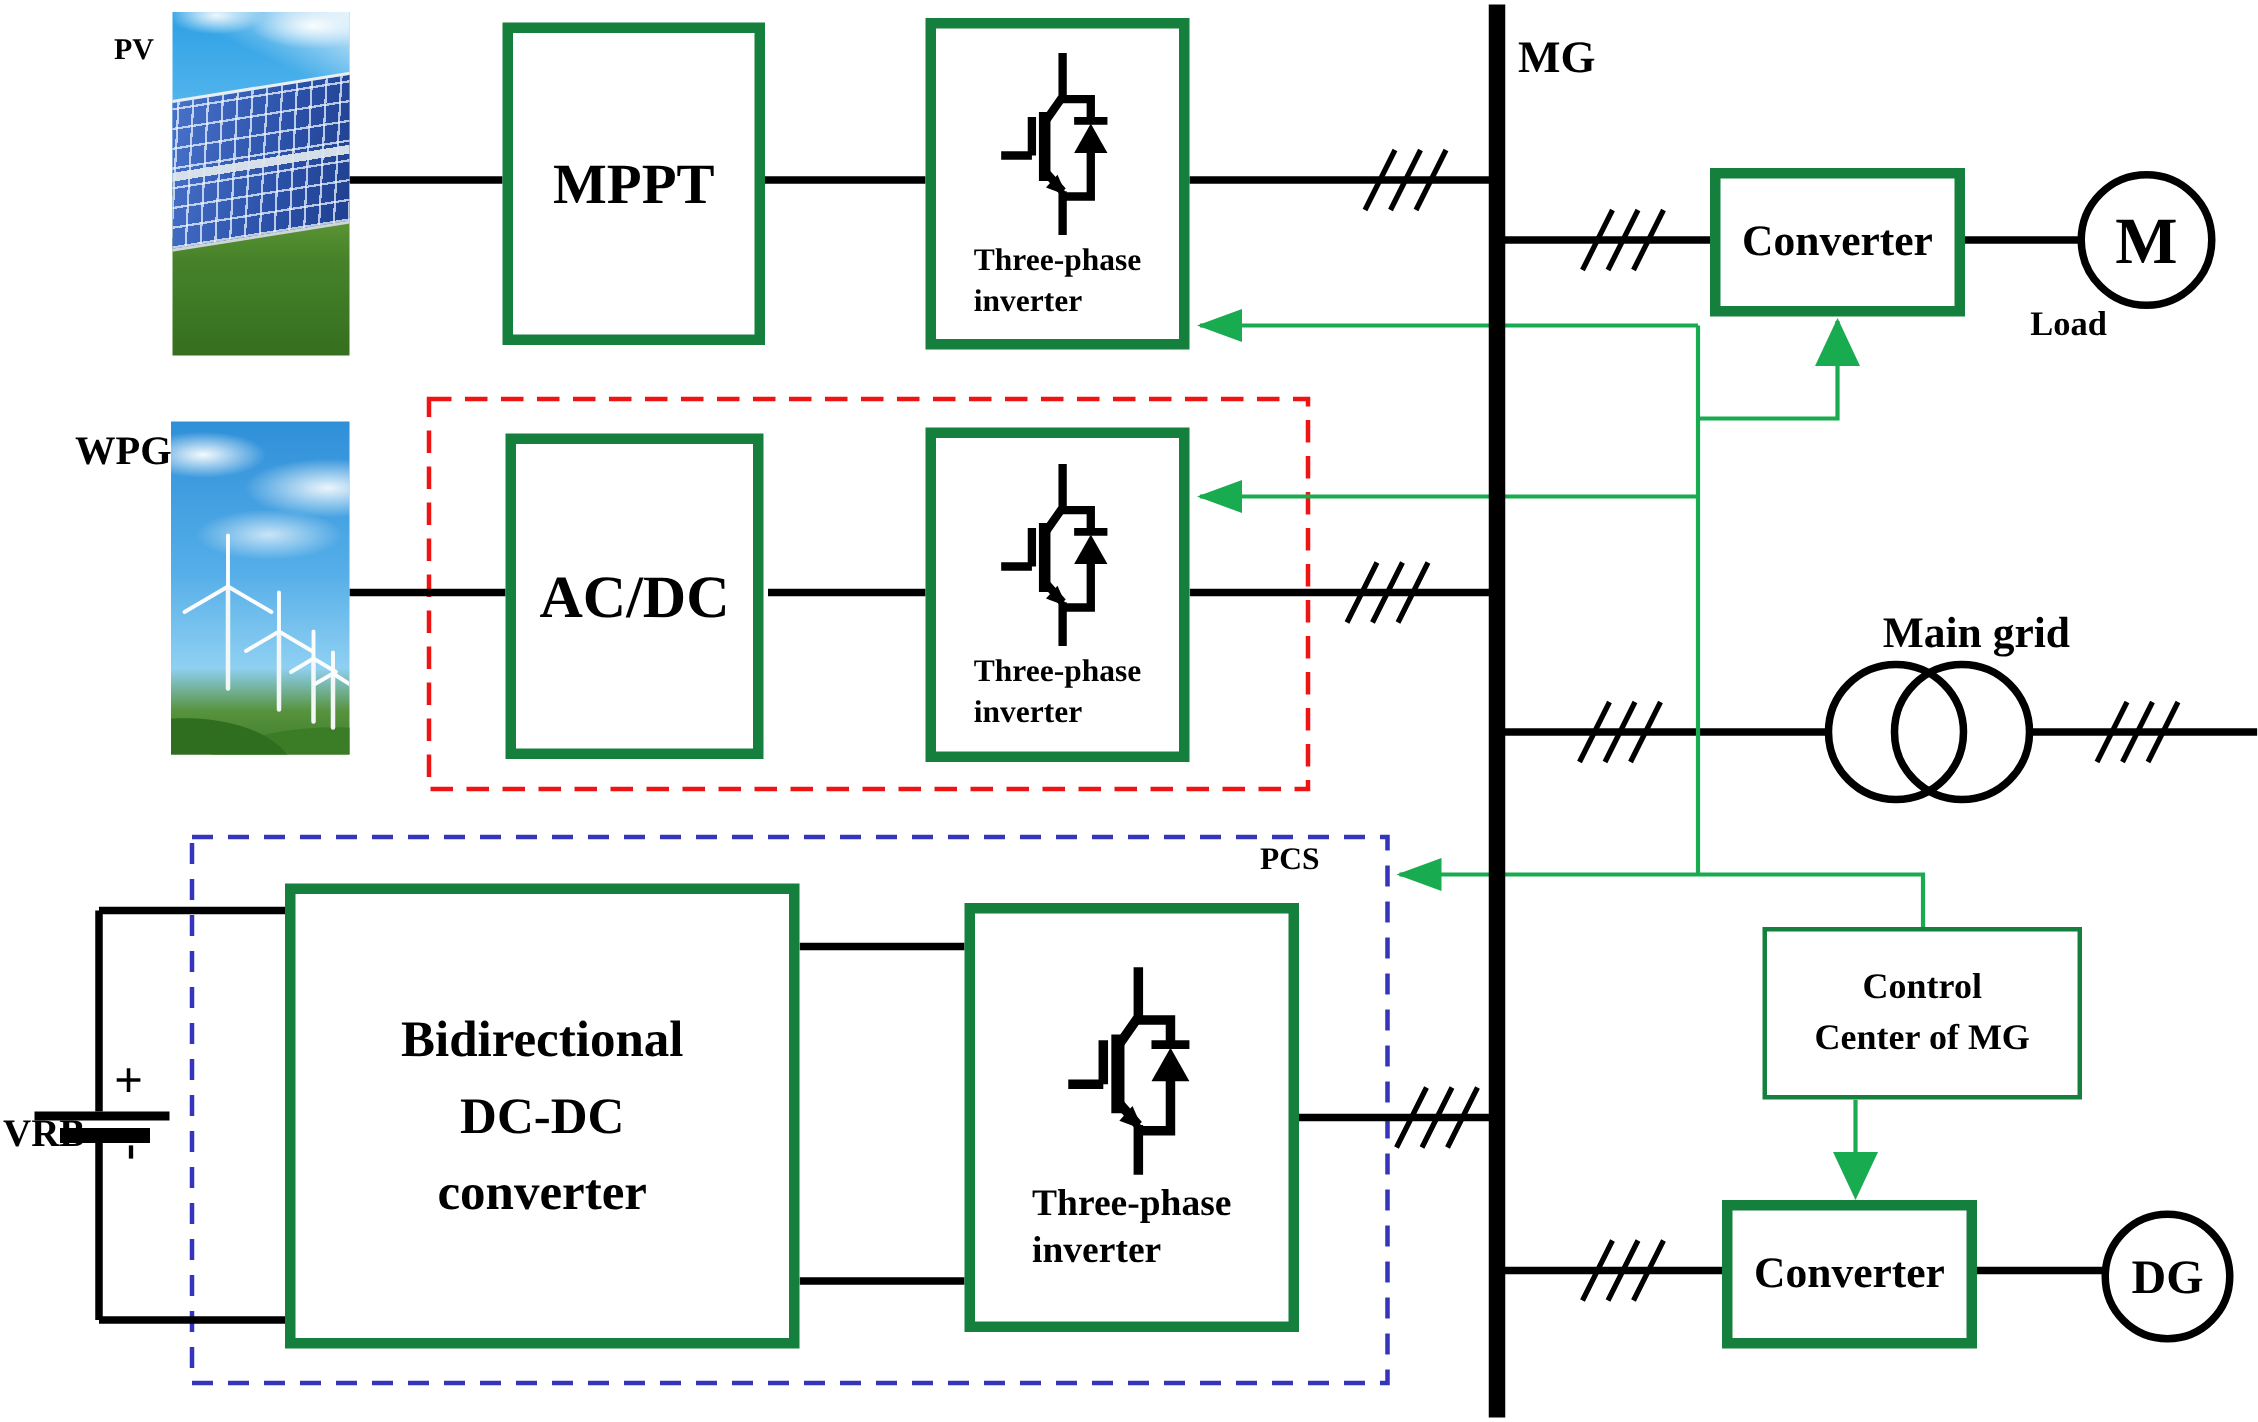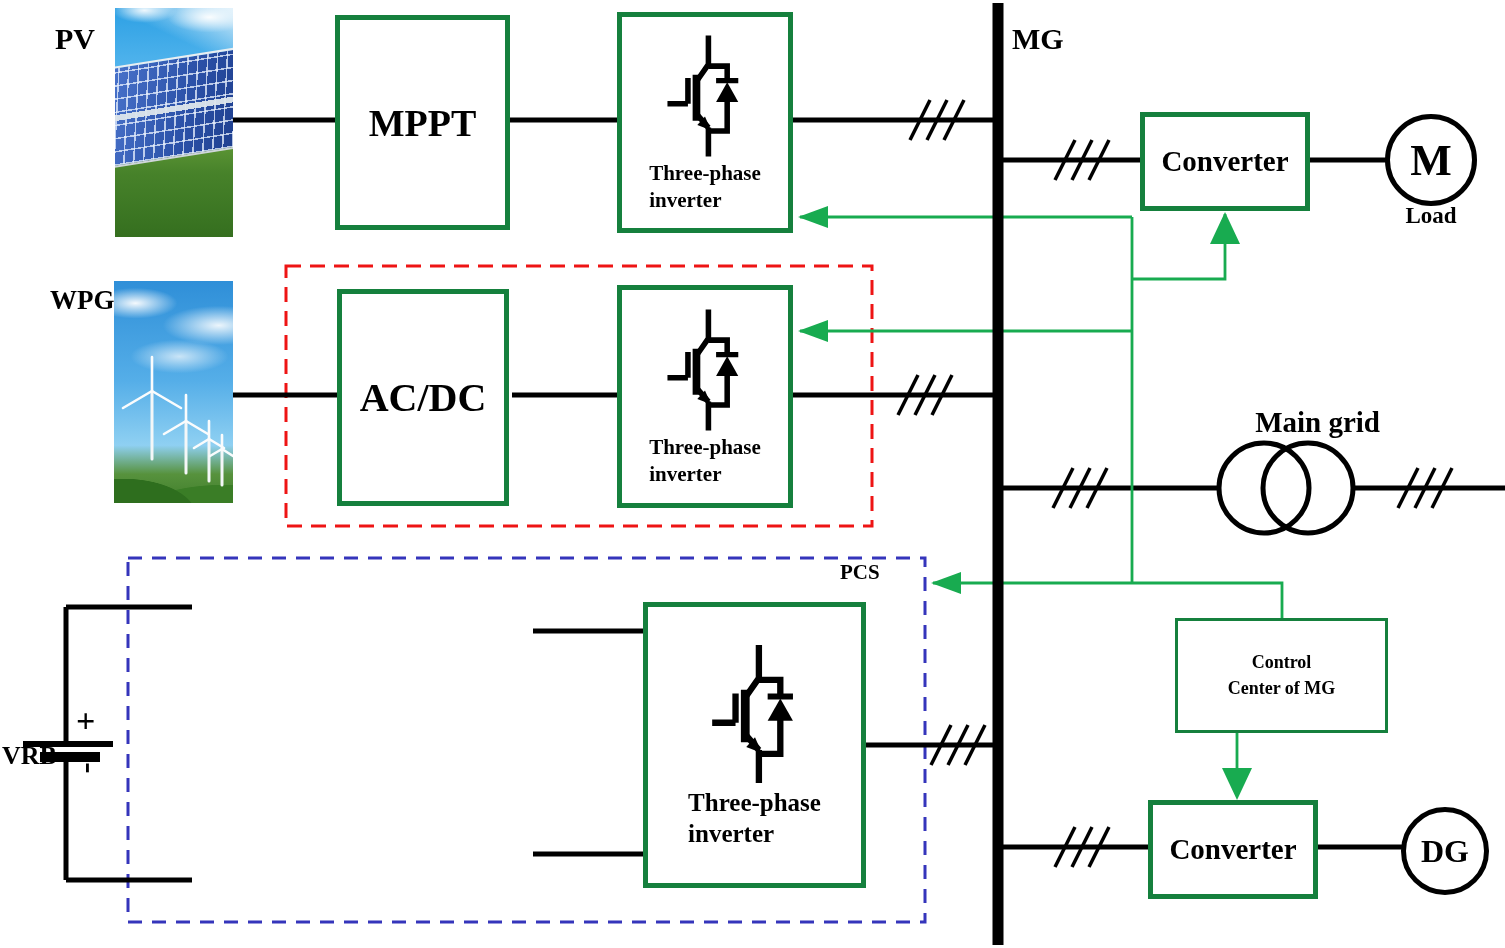--- a/index.html
+++ b/index.html
@@ -3,21 +3,21 @@
 <meta charset="utf-8">
 <style>
   html,body{margin:0;padding:0;background:#fff;}
   .stage{
     position:relative;width:1505px;height:948px;background:#fff;overflow:hidden;
     font-family:"Liberation Serif","DejaVu Serif",serif;color:#000;
   }
   .stage *{box-sizing:border-box;}
   svg.layer{position:absolute;left:0;top:0;}
   .box{
-    position:absolute;background:#fff;border:5px solid #15803d;
+    position:absolute;background:#fff;border:7px solid #15803d;
     display:flex;flex-direction:column;align-items:center;justify-content:center;
     text-align:center;font-weight:bold;
   }
   .lbl{position:absolute;font-weight:bold;white-space:nowrap;}
   .inv-label{font-weight:bold;font-size:21px;line-height:1.25;text-align:left;}
   .inv-label-big{font-size:25px;}
   .circle{
     position:absolute;background:#fff;border:5px solid #000;border-radius:50%;
     display:flex;align-items:center;justify-content:center;font-weight:bold;
   }
@@ -155,29 +155,29 @@
       </g>
       <g stroke="#fafcfd" stroke-width="2.6" stroke-linecap="round">
         <path d="M38 110 L38 76 M38 110 L9 127 M38 110 L67 127"></path>
         <path d="M72 140 L72 114 M72 140 L50 153 M72 140 L94 153"></path>
         <path d="M95 158 L95 140 M95 158 L80 167 M95 158 L110 167"></path>
         <path d="M108 168 L108 154 M108 168 L96 175 M108 168 L119 175"></path>
       </g>
     </svg>
   </div>
 
-  <div class="lbl" style="left:55px;top:22px;font-size:30px;text-align:center;">PV</div>
+  <div class="lbl" style="left:76px;top:22px;font-size:20px;text-align:center;">PV</div>
   <div class="lbl" style="left:50px;top:285px;font-size:27px;">WPG</div>
   <div class="lbl" style="left:2px;top:704px;font-size:26px;margin-top:37px;">VRB</div>
   <div class="lbl" style="left:76px;top:702px;font-size:34px;font-weight:900;">+</div>
   <div class="vrb-minus">-</div>
   <div class="lbl" style="left:1012px;top:22px;font-size:30px;">MG</div>
   <div class="lbl" style="left:840px;top:560px;font-size:21px;">PCS</div>
   <div class="lbl" style="left:1180px;top:406px;width:200px;text-align:right;font-size:29px;">Main grid</div>
-  <div class="lbl" style="left:1385px;top:203px;width:92px;text-align:center;font-size:23px;">Load</div>
+  <div class="lbl" style="left:1333px;top:203px;width:92px;text-align:center;font-size:23px;">Load</div>
 
   <div class="box" style="left:335px;top:15px;width:175px;height:215px;">
     <span style="font-size:38px;">MPPT</span>
   </div>
 
   <div class="box" style="left:617px;top:12px;width:176px;height:221px;">
     <svg width="100" height="128" viewBox="0 0 100 150">
         <use href="#igbt"></use>
       </svg>
     <div class="inv-label">
@@ -193,37 +193,44 @@
   <div class="box" style="left:617px;top:285px;width:176px;height:223px;">
     <svg width="100" height="128" viewBox="0 0 100 150">
         <use href="#igbt"></use>
       </svg>
     <div class="inv-label">
       <div>Three-phase</div>
       <div>inverter</div>
     </div>
   </div>
 
+  <div class="box" style="left:190px;top:589px;width:343px;height:310px;">
+    <div style="font-size:34px;line-height:1.5;">
+      <div>Bidirectional</div>
+      <div>DC-DC</div>
+      <div>converter</div>
+    </div>
+  </div>
 
   <div class="box" style="left:643px;top:602px;width:223px;height:286px;">
     <svg width="112" height="146" viewBox="0 0 100 150">
         <use href="#igbt"></use>
       </svg>
     <div class="inv-label inv-label-big">
       <div>Three-phase</div>
       <div>inverter</div>
     </div>
   </div>
 
   <div class="box" style="left:1140px;top:112px;width:170px;height:99px;">
     <span style="font-size:29px;">Converter</span>
   </div>
 
   <div class="box" style="left:1175px;top:618px;width:213px;height:115px;border-width:3px;">
-    <div style="font-size:18px;line-height:1.4;">
+    <div style="font-size:24px;line-height:1.4;">
       <div>Control</div>
       <div>Center of MG</div>
     </div>
   </div>
 
   <div class="box" style="left:1148px;top:800px;width:170px;height:99px;">
     <span style="font-size:29px;">Converter</span>
   </div>
 
   <div class="circle" style="left:1385px;top:114px;width:92px;height:92px;font-size:44px;">

